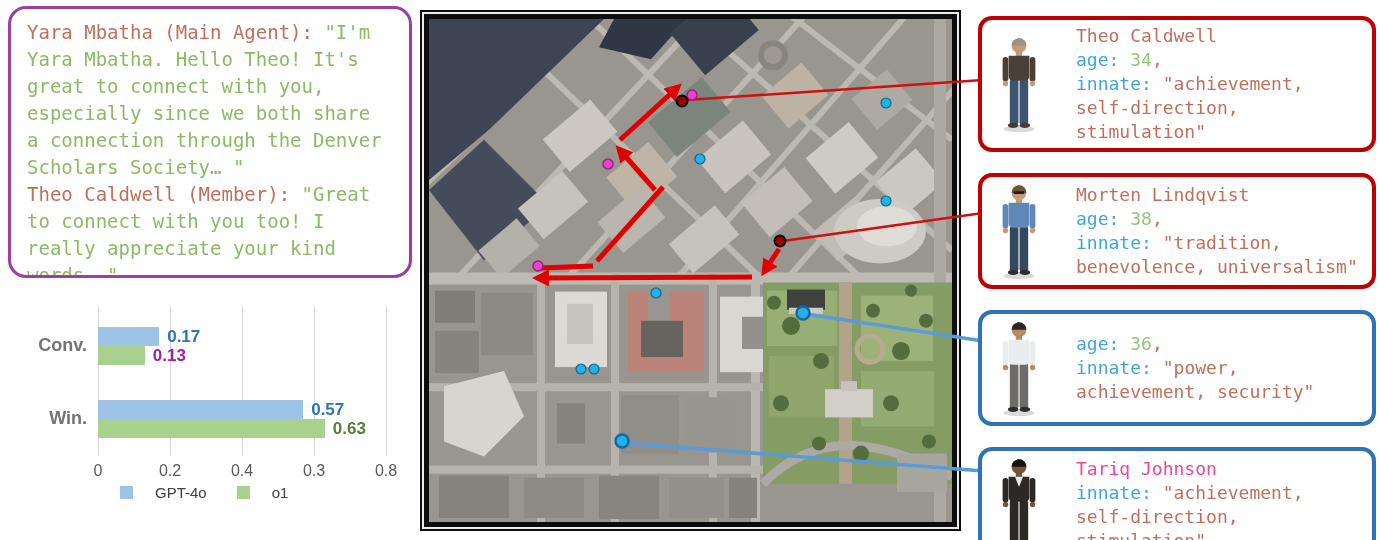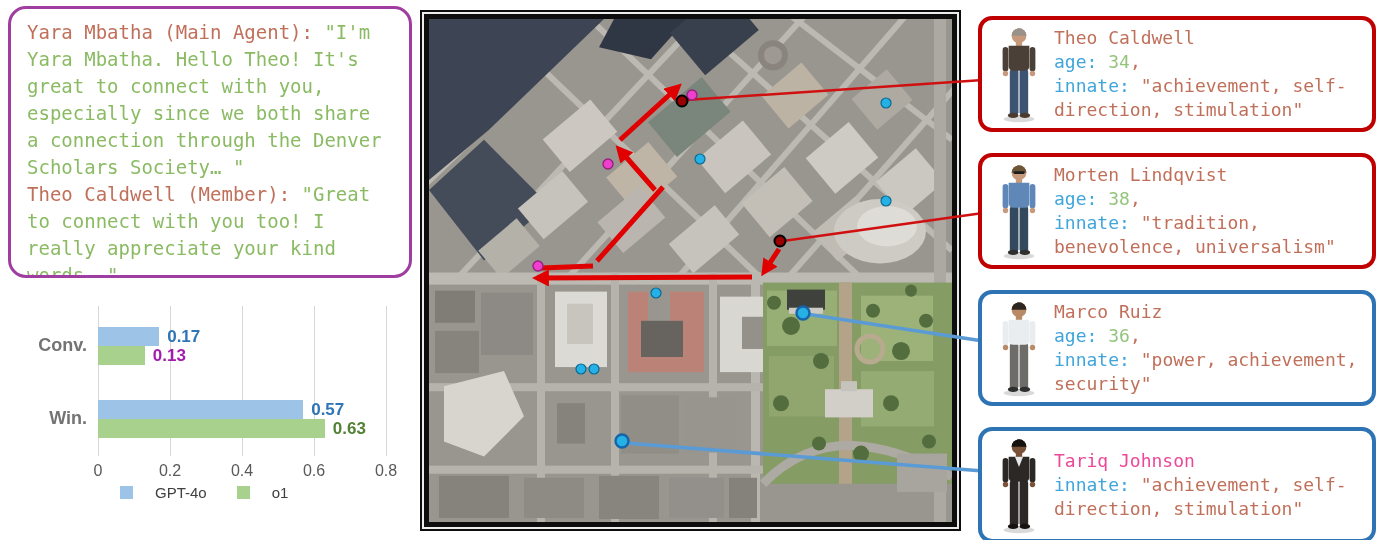--- a/index.html
+++ b/index.html
@@ -27,41 +27,41 @@
   .map-inner{width:100%;height:100%;box-sizing:border-box;border:5px solid #0d0d0d;}
   .map-inner svg{display:block;width:100%;height:100%;}
   
   .overlay{position:absolute;left:0;top:0;width:1380px;height:540px;pointer-events:none;z-index:5;}
   
   .cards{position:absolute;left:978px;top:16px;width:398px;display:flex;flex-direction:column;
          gap:21px;z-index:10;}
   .card{box-sizing:border-box;border:4px solid #C00000;border-radius:14px;background:#fff;
         padding:4px 8px 4px 10px;display:flex;align-items:center;gap:8px;}
   .avatar{width:54px;height:100px;flex:0 0 54px;}
-  .card-text{font-family:"DejaVu Sans Mono",monospace;font-size:18px;line-height:24px;width:310px;}
+  .card-text{font-family:"DejaVu Sans Mono",monospace;font-size:18px;line-height:24px;width:310px;margin-left:22px;}
   .acc{display:none;}
 </style>
 </head>
 <body>
 
 <div class="stage">
 
   <div class="dialogue" id="dialogue" style="border-color: rgb(160, 61, 160);"><span style="color: rgb(192, 112, 90);">Yara Mbatha (Main Agent):</span><span style="color: rgb(138, 187, 99);"> "I'm Yara Mbatha. Hello Theo! It's great to connect with you, especially since we both share a connection through the Denver Scholars Society… "
 </span><span style="color: rgb(192, 112, 90);">Theo Caldwell (Member):</span><span style="color: rgb(138, 187, 99);"> "Great to connect with you too! I really appreciate your kind words… "
 </span></div>
 
   <div class="chart" id="chart">
       <div class="gridline" style="left: 98px;"></div>
       <div class="tick" style="left: 76px;">0</div>
       <div class="gridline" style="left: 170px;"></div>
       <div class="tick" style="left: 148px;">0.2</div>
       <div class="gridline" style="left: 242px;"></div>
       <div class="tick" style="left: 220px;">0.4</div>
       <div class="gridline" style="left: 314px;"></div>
-      <div class="tick" style="left: 292px;">0.6</div>
+      <div class="tick" style="left: 292px;">0.3</div>
       <div class="gridline" style="left: 386px;"></div>
       <div class="tick" style="left: 364px;">0.8</div>
       <div class="cat" style="top: 37px;">Conv.</div>
       <div class="cat" style="top: 110px;">Win.</div>
       <div class="bar" style="left: 98px; top: 29px; width: 61.2px; background: rgb(157, 195, 230);"></div>
       <div class="vlabel" style="left: 167.2px; top: 29px; color: rgb(46, 117, 182);">0.17</div>
       <div class="bar" style="left: 98px; top: 102px; width: 205.2px; background: rgb(157, 195, 230);"></div>
       <div class="vlabel" style="left: 311.2px; top: 102px; color: rgb(46, 117, 182);">0.57</div>
       <div class="bar" style="left: 98px; top: 48px; width: 46.8px; background: rgb(169, 209, 142);"></div>
       <div class="vlabel" style="left: 152.8px; top: 48px; color: #a21caf;">0.13</div>
@@ -278,21 +278,20 @@
       <rect x="30.6" y="50" width="9.6" height="50" rx="2.5" fill="#6E6C68"></rect>
       <ellipse cx="23.5" cy="101" rx="5.8" ry="3" fill="#2F2F2F"></ellipse>
       <ellipse cx="36.5" cy="101" rx="5.8" ry="3" fill="#2F2F2F"></ellipse>
       <path d="M18.5,23.5 h23 v23 a5,5 0 0 1 -5,5 h-13 a5,5 0 0 1 -5,-5 z" fill="#E9EDF0"></path>
       <polygon class="acc acc-suit" points="25.5,23.5 34.5,23.5 30,35" fill="#e9e9e9"></polygon>
       <circle cx="30" cy="12.5" r="8.2" fill="#B98A66"></circle>
       <path d="M21.8,12.5 A8.2 8.2 0 0 1 38.2,12.5 Z" fill="#2E2620"></path>
       <rect class="acc acc-sunglasses" x="23.8" y="10.8" width="12.4" height="3" rx="1.4" fill="#1d1d1d"></rect>
     </svg>
     <div class="card-text">
-      <div class="card-name" style="color: rgb(192, 112, 90);">Marco Ruiz</div>
       <div class="card-line"><span class="age-lbl" style="color: rgb(63, 165, 219);">age:</span> <span class="age-num" style="color: rgb(147, 196, 125);">36</span><span class="age-comma" style="color: rgb(192, 112, 90);">,</span></div>
       <div class="card-line"><span class="innate-lbl" style="color: rgb(63, 165, 219);">innate:</span> <span class="innate-val" style="color: rgb(192, 112, 90);">"power, achievement, security"</span></div>
     </div>
   </div>
 
   <div class="card" style="border-color: rgb(46, 116, 181);">
     <svg class="avatar" viewBox="0 0 60 110">
       <ellipse cx="30" cy="105" rx="17" ry="3.5" fill="rgba(0,0,0,0.15)"></ellipse>
       <rect x="26.5" y="17" width="7" height="8" rx="2" fill="#7A5238"></rect>
       <rect x="11.8" y="25" width="6.4" height="27" rx="3.2" fill="#2B2826"></rect>

